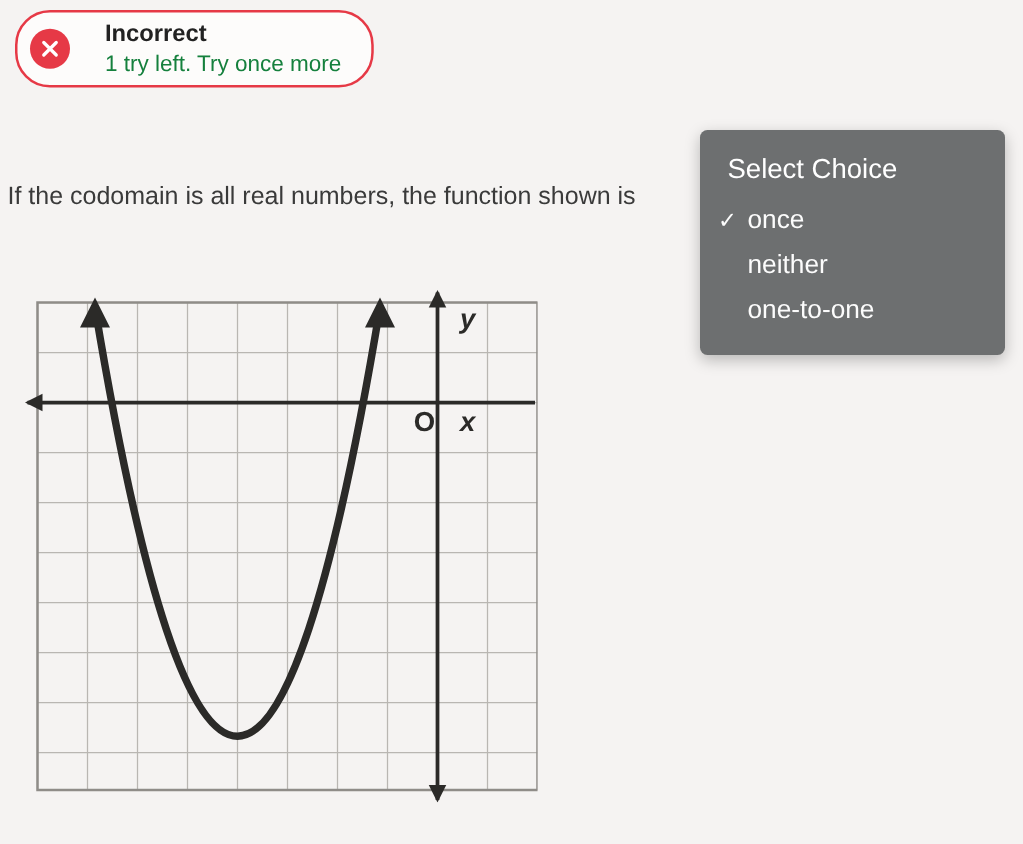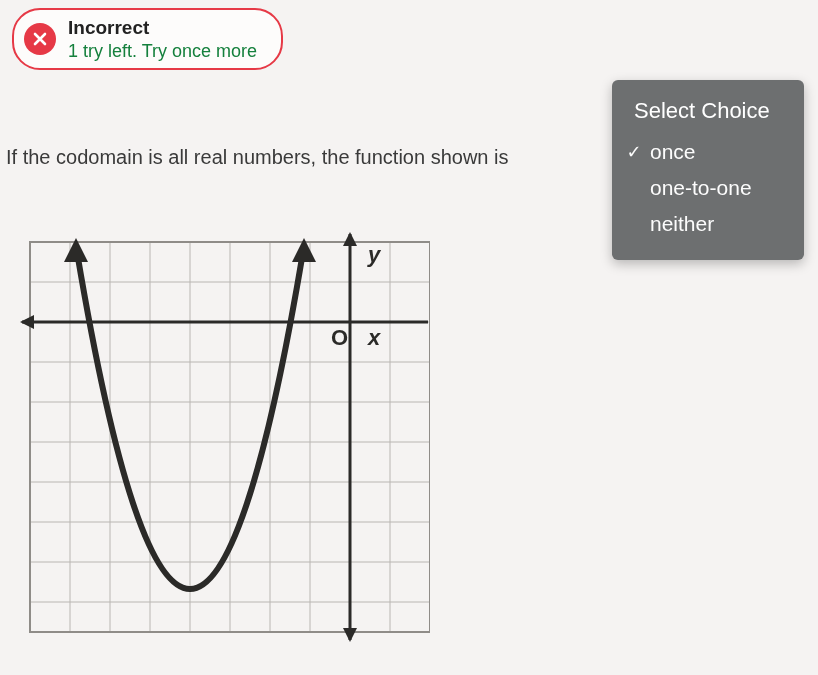--- a/index.html
+++ b/index.html
@@ -11,21 +11,21 @@
       width: 818px;
       height: 675px;
       background: #f5f3f2;
       font-family: -apple-system, BlinkMacSystemFont, 'Segoe UI', Arial, sans-serif;
       position: relative;
       overflow: hidden;
     }
     .feedback-pill {
       display: inline-flex;
       align-items: center;
-      gap: 12px;
+      gap: 28px;
       border: 2px solid #e63946;
       border-radius: 28px;
       padding: 6px 24px 6px 10px;
       margin: 8px 0 0 12px;
       background: #fdfcfb;
     }
     .x-icon-circle {
       width: 32px;
       height: 32px;
       border-radius: 50%;
@@ -60,23 +60,23 @@
       display: flex;
       align-items: flex-end;
     }
     .question-text {
       font-size: 20px;
       color: #3a3a3a;
       padding-top: 6px;
     }
     .dropdown {
       position: absolute;
-      top: 80px;
+      top: 104px;
       right: 14px;
-      width: 192px;
+      width: 244px;
       background: #6d6f70;
       color: #fff;
       border-radius: 6px;
       box-shadow: 0 4px 12px rgba(0,0,0,0.25);
       padding: 14px 0 18px 0;
     }
     .dropdown-header {
       font-size: 22px;
       padding: 4px 18px 10px 22px;
       color: #fff;
@@ -131,25 +131,25 @@
 
 
 <div class="dropdown">
   <div class="dropdown-header">Select Choice</div>
   <div class="dropdown-item">
     <span class="check">✓</span>
     <span>once</span>
   </div>
   <div class="dropdown-item">
     <span class="check"></span>
-    <span>one-to-one</span>
+    <span>neither</span>
   </div>
   <div class="dropdown-item">
     <span class="check"></span>
-    <span>neither</span>
+    <span>one-to-one</span>
   </div>
 </div>
 
 
 <div class="graph-zone">
   <svg class="graph-svg" viewBox="0 0 410 410">
 
     <g stroke="#b9b6b2" stroke-width="1">
       <line x1="10" y1="10" x2="10" y2="400"></line>
       <line x1="50" y1="10" x2="50" y2="400"></line>

